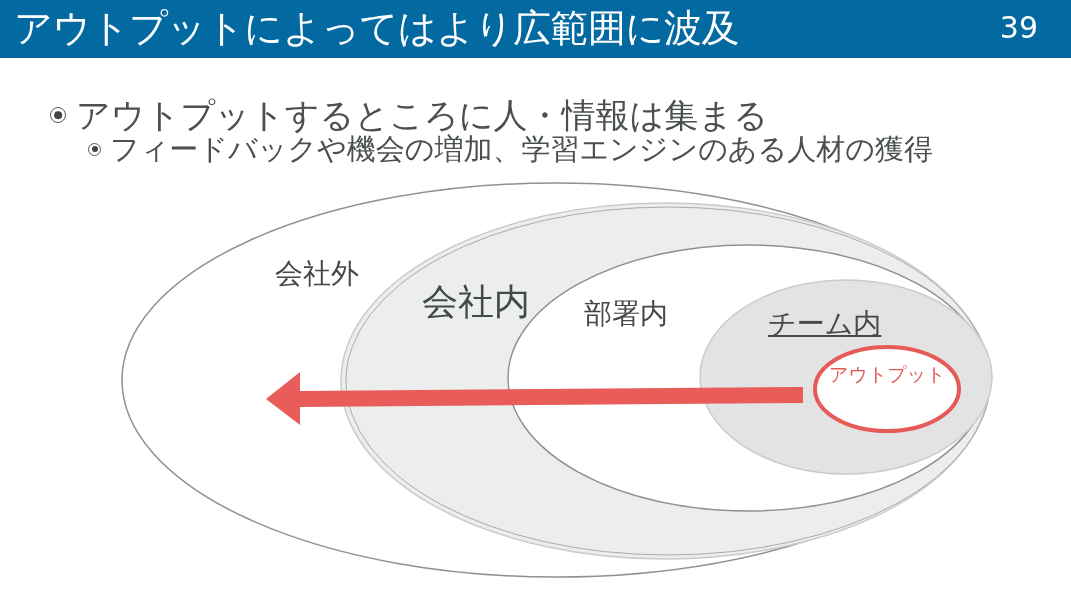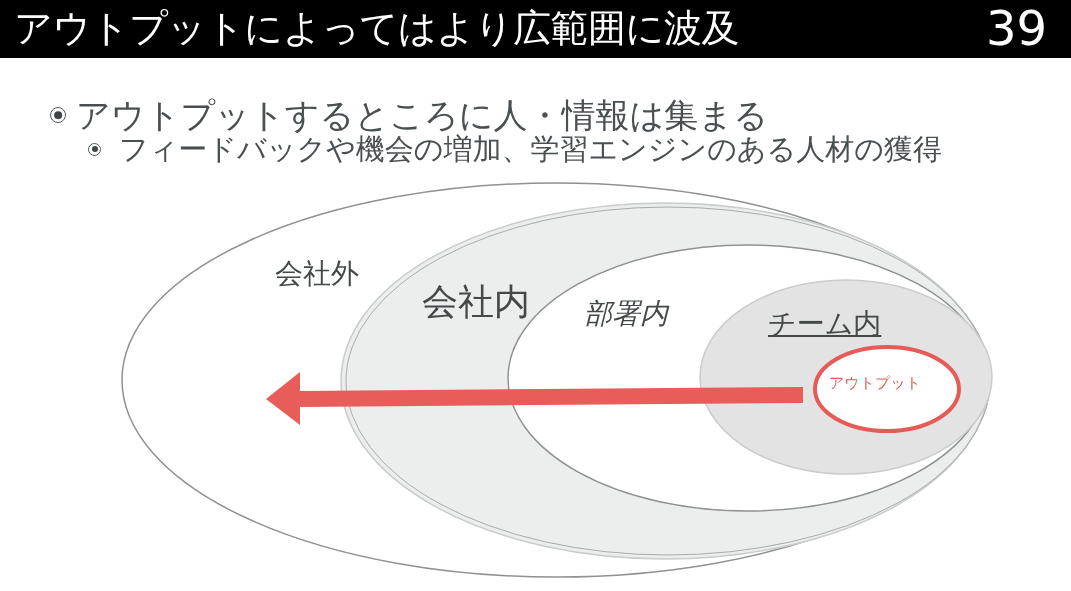--- a/index.html
+++ b/index.html
@@ -4,53 +4,53 @@
   <style>
     html, body { margin: 0; padding: 0; }
     body {
       width: 1071px; height: 591px; overflow: hidden;
       background: #ffffff;
       font-family: "DejaVu Sans", "Liberation Sans", sans-serif;
       position: relative;
     }
     .title-bar {
       position: absolute; left: 0; top: 0; width: 1071px; height: 58px;
-      background: #000000; color: #ffffff;
+      background: #0369a1; color: #ffffff;
     }
     .title-text {
       position: absolute; left: 14px; top: 4px;
       font-size: 38px; line-height: 48px; letter-spacing: -0.5px;
       white-space: nowrap;
     }
     .page-num {
-      position: absolute; right: 24px; top: 4px;
-      font-size: 48px; line-height: 48px;
+      position: absolute; right: 33px; top: 4px;
+      font-size: 30px; line-height: 48px;
     }
     .bullets { position: absolute; left: 0; top: 92px; width: 1071px; color: #4a4f52; }
     .bullet-l1, .bullet-l2 { position: absolute; white-space: nowrap; display: flex; align-items: center; }
     .bullet-l1 { left: 50px; top: 0px; font-size: 34px; line-height: 46px; }
-    .bullet-l2 { left: 88px; top: 38px; font-size: 29px; line-height: 38px; gap: 9px; }
+    .bullet-l2 { left: 88px; top: 38px; font-size: 29px; line-height: 38px; }
     .bullet-mark {
       display: inline-block; border-radius: 50%; border: 1.6px solid #555a5d;
       position: relative; box-sizing: border-box; margin-right: 10px;
     }
     .bullet-l1 .bullet-mark { width: 16px; height: 16px; }
     .bullet-l2 .bullet-mark { width: 13px; height: 13px; margin-right: 9px; }
     .bullet-mark::after {
       content: ""; position: absolute; left: 50%; top: 50%;
       width: 55%; height: 55%; transform: translate(-50%,-50%);
       background: #3f4447; border-radius: 50%;
     }
     .diagram { position: absolute; left: 0; top: 0; width: 1071px; height: 591px; }
     .lbl { position: absolute; color: #434849; white-space: nowrap; }
     .lbl-outside { left: 250px; top: 255px; font-size: 28px; margin-left: 25px; }
     .lbl-company { left: 422px; top: 278px; font-size: 36px; }
-    .lbl-dept { left: 584px; top: 295px; font-size: 28px; font-style: italic; }
+    .lbl-dept { left: 584px; top: 295px; font-size: 28px; }
     .lbl-team { left: 768px; top: 305px; font-size: 28px; text-decoration: underline; }
-    .lbl-output { left: 829px; top: 374px; font-size: 15px; color: #e25a57; }
+    .lbl-output { left: 829px; top: 362px; font-size: 19px; color: #e25a57; }
   </style>
 </head>
 <body>
 
 <div class="title-bar">
   <div class="title-text">アウトプットによってはより広範囲に波及</div>
   <div class="page-num">39</div>
 </div>
 
 <div class="bullets">

